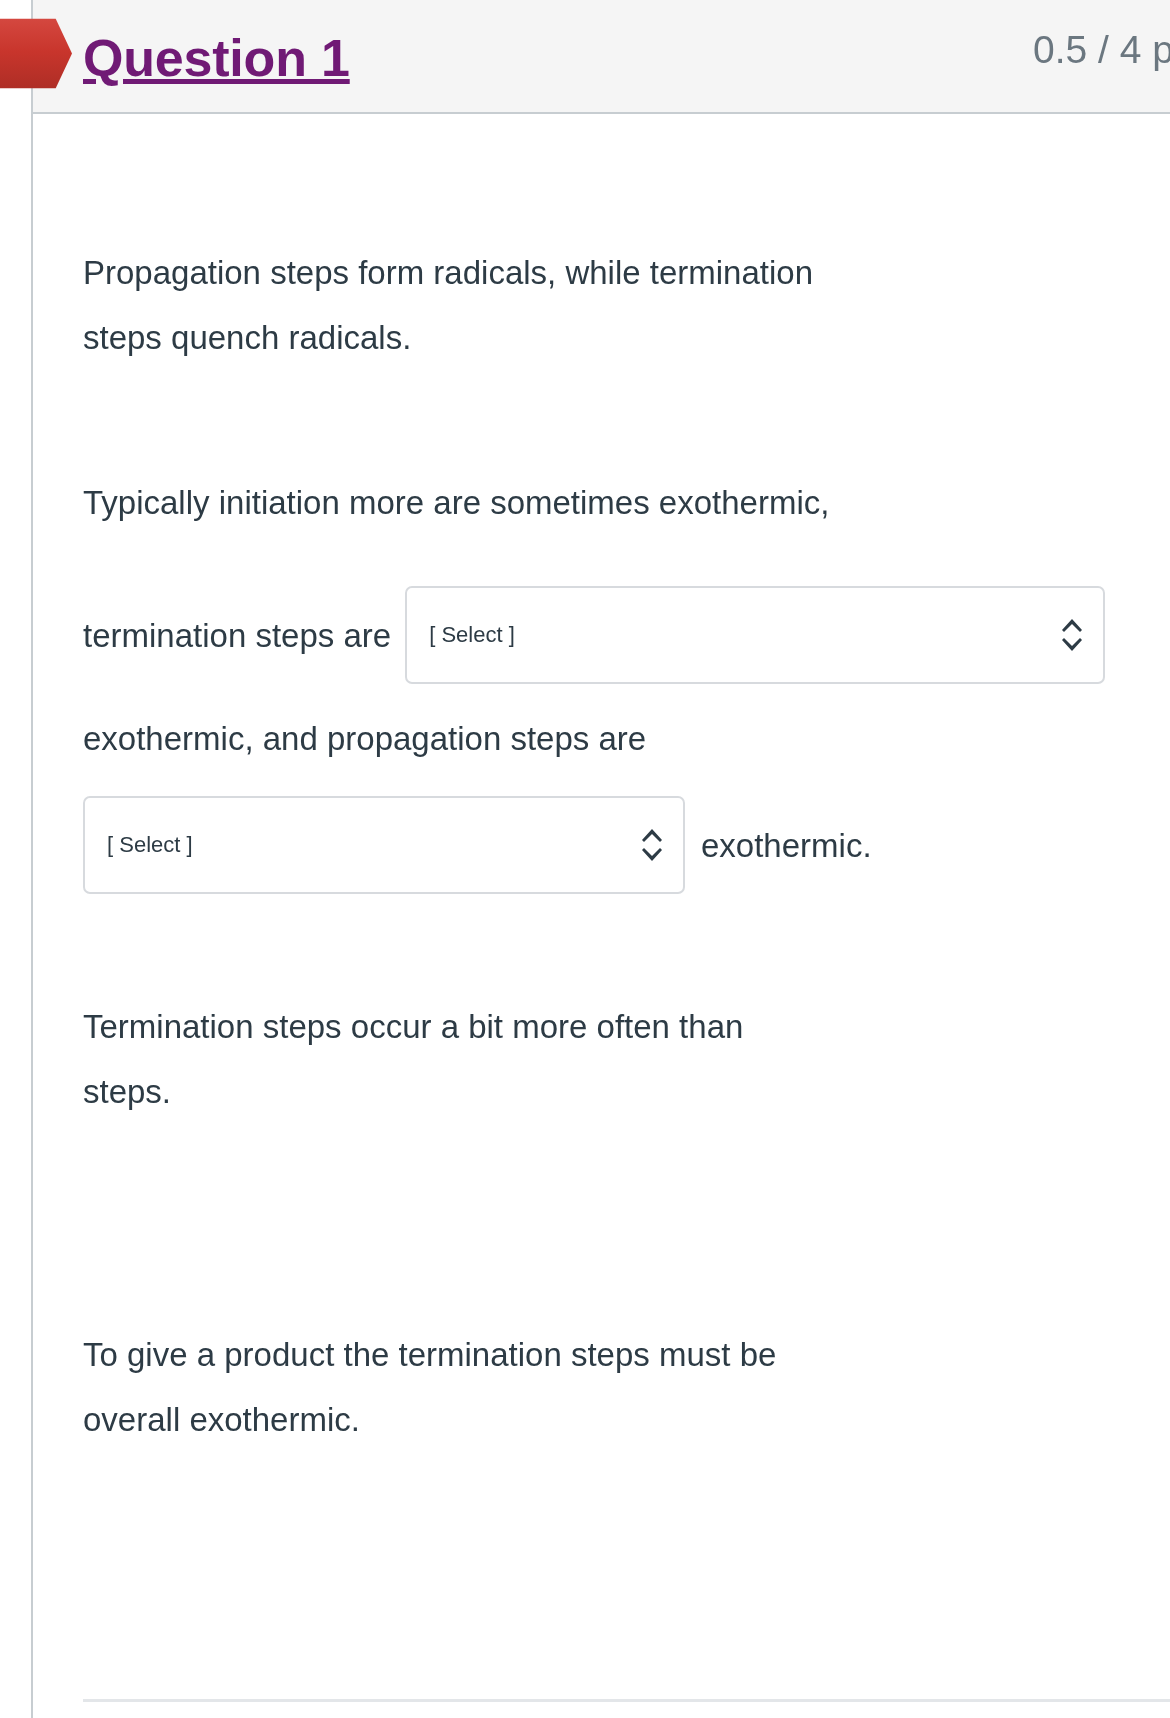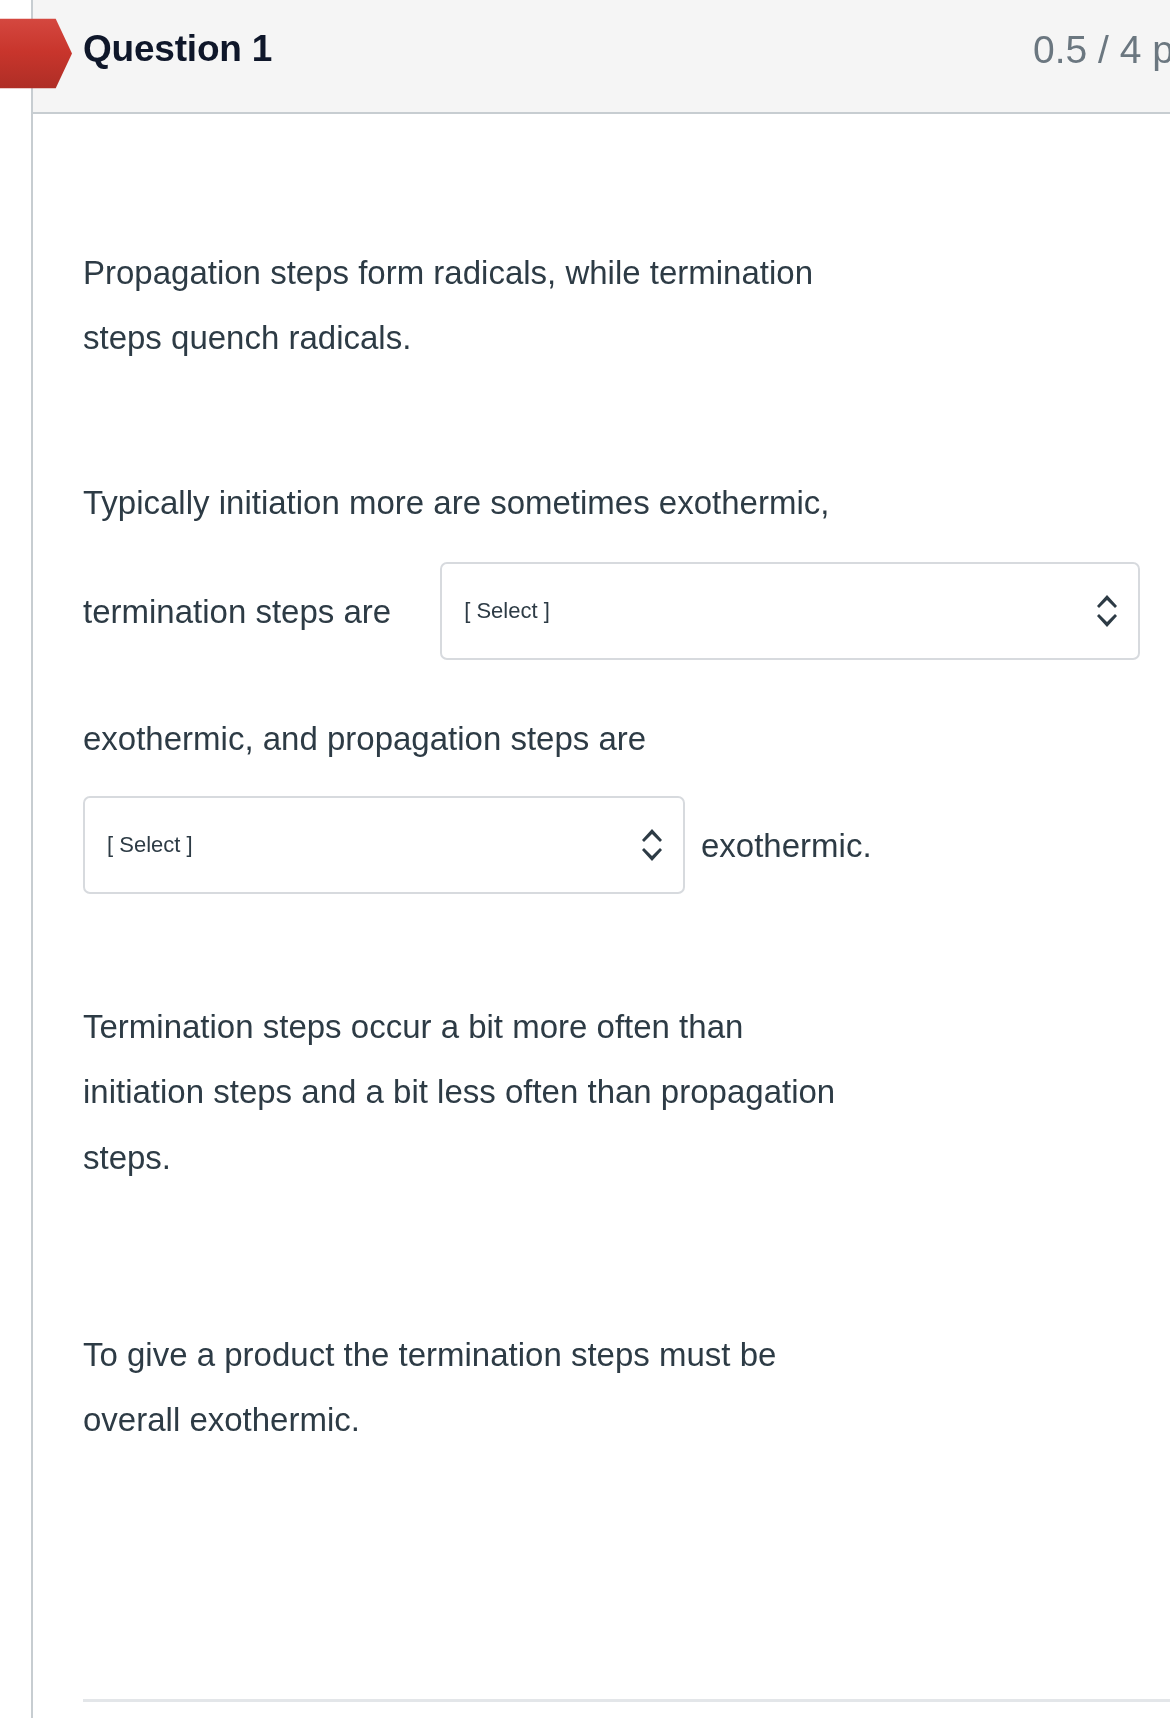--- a/index.html
+++ b/index.html
@@ -35,25 +35,26 @@
     position: absolute;
     left: 33px; top: 0;
     width: 1137px; height: 114px;
     background: #f5f5f5;
     border-bottom: 2px solid #c7cdd1;
     box-sizing: border-box;
   }
   .q-title {
     position: absolute;
     left: 50px; top: 28px;
-    font-size: 37px;
+    font-size: 52px;
     font-weight: bold;
-    color: #0f172a;
+    color: #701a75;
     letter-spacing: -0.2px;
     white-space: nowrap;
+    text-decoration: underline;
   }
   .q-points {
     position: absolute;
     right: -4px; top: 28px;
     font-size: 39px;
     color: #6b7780;
     white-space: nowrap;
   }
 
   
@@ -95,21 +96,21 @@
   .line { display: block; }
 
   
   .mixed-line {
     position: absolute;
     left: 50px;
     display: flex;
     align-items: center;
     white-space: nowrap;
   }
-  #line-sel1 { top: 446px; gap: 35px; }
+  #line-sel1 { top: 470px; }
   #line-sel2 { top: 680px; }
 
   .inline-txt {
     color: #2d3b45;
     font-size: 33px;
     line-height: 1.0;
     white-space: nowrap;
   }
 
   .select-box {
@@ -212,21 +213,20 @@
             <path d="M13 4 L23 15 L21 17 L13 9 L5 17 L3 15 Z" fill="#2d3b45"></path>
             <path d="M13 36 L23 25 L21 23 L13 31 L5 23 L3 25 Z" fill="#2d3b45"></path>
           </svg>
         </span>
       </div>
       <span class="inline-txt" id="after-sel2">exothermic.</span>
     </div>
 
     <div class="para" id="p3">
       <span class="line">Termination steps occur a bit more often than</span>
-      <span class="line">initiation steps and a bit less often than propagation</span>
       <span class="line">steps.</span>
     </div>
 
     <div class="para" id="p4">
       <span class="line">To give a product the termination steps must be</span>
       <span class="line">overall exothermic.</span>
     </div>
 
   </div>
 

